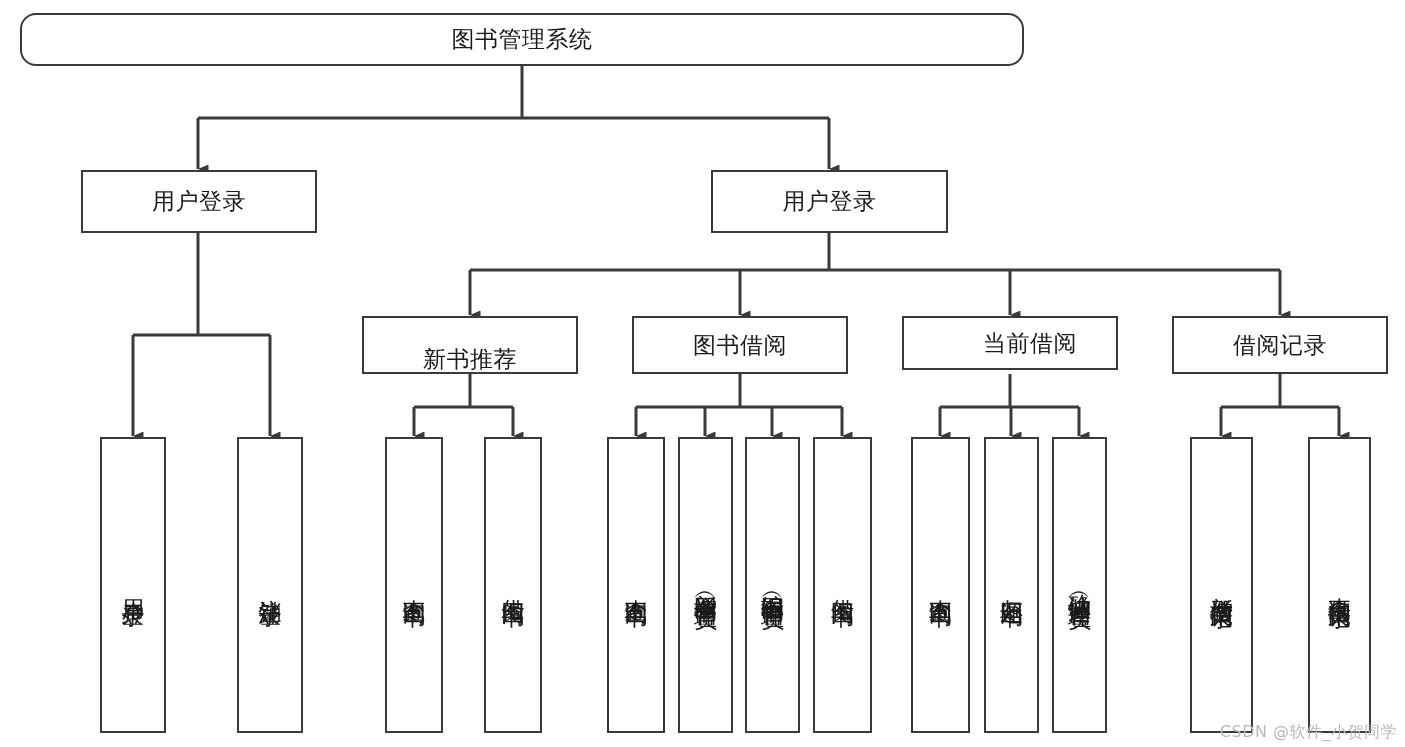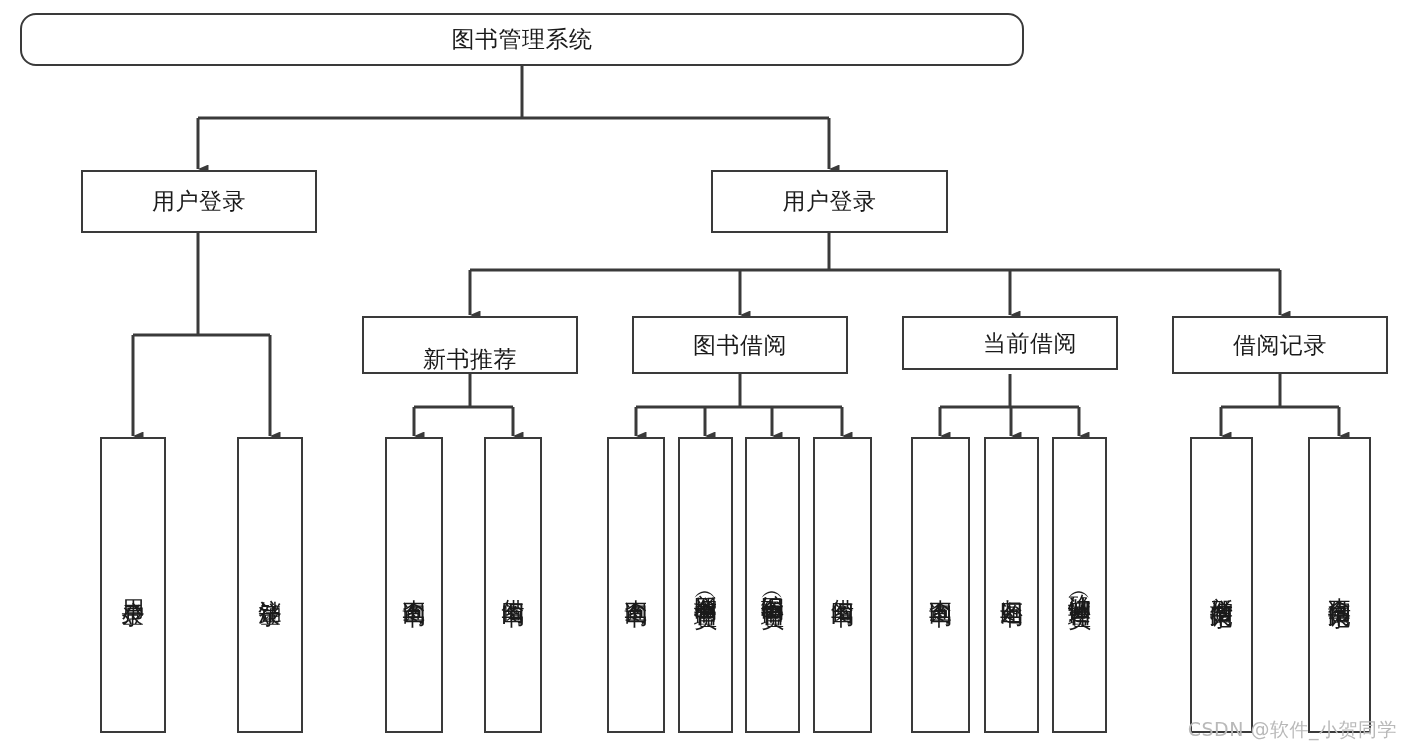--- a/index.html
+++ b/index.html
@@ -48,21 +48,21 @@
     letter-spacing: 2px;
     white-space: nowrap;
   }
   .leaf-box .node-label-v {
     max-height: 100%;
   }
   #watermark {
     position: absolute;
     right: 8px;
     bottom: 4px;
-    font-size: 19px;
+    font-size: 16px;
     color: #b9b9b9;
     white-space: nowrap;
     letter-spacing: 0.5px;
     pointer-events: none;
   }
 </style>
 </head>
 <body>
 
 <div id="canvas">

